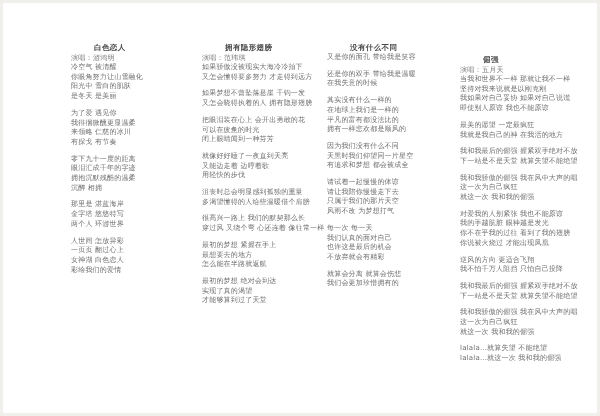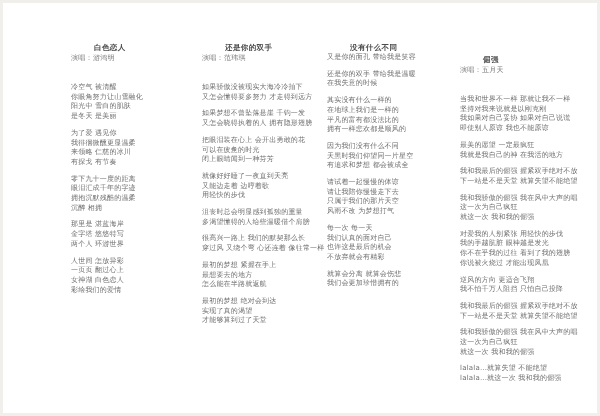--- a/index.html
+++ b/index.html
@@ -17,21 +17,21 @@
   }
   .c1{left:68px}
   .c2{left:199px}
   .c3{left:324px}
   .c4{left:457px;top:52px}
   .title{
     font-weight:bold;font-size:7.5px;color:#4a4a4a;
     line-height:10px;letter-spacing:0.4px;white-space:nowrap;padding-left:23px;
   }
   .artist{
-    line-height:10px;margin-bottom:20px;color:#787878;
+    line-height:10px;color:#787878;
     letter-spacing:0.3px;white-space:nowrap;
   }
   .stanza{margin-bottom:7px}
   .line{
     line-height:9.7px;white-space:nowrap;letter-spacing:0.2px;
   }
 </style>
 </head>
 <body>
 
@@ -67,21 +67,21 @@
         <div class="stanza">
           <div class="line">人世间 怎放异彩</div>
           <div class="line">一页页 翻过心上</div>
           <div class="line">女神湖 白色恋人</div>
           <div class="line">彩绘我们的爱情</div>
         </div>
       </div>
   </div>
 
   <div class="col c2">
-    <div class="title">还是你的双手</div>
+    <div class="title">拥有隐形翅膀</div>
     <div class="artist">演唱：范玮琪</div>
     <div>
         <div class="stanza">
           <div class="line">如果骄傲没被现实大海冷冷拍下</div>
           <div class="line">又怎会懂得要多努力 才走得到远方</div>
         </div>
         <div class="stanza">
           <div class="line">如果梦想不曾坠落悬崖 千钧一发</div>
           <div class="line">又怎会晓得执着的人 拥有隐形翅膀</div>
         </div>
@@ -173,21 +173,21 @@
         <div class="stanza">
           <div class="line">我和我最后的倔强 握紧双手绝对不放</div>
           <div class="line">下一站是不是天堂 就算失望不能绝望</div>
         </div>
         <div class="stanza">
           <div class="line">我和我骄傲的倔强 我在风中大声的唱</div>
           <div class="line">这一次为自己疯狂</div>
           <div class="line">就这一次 我和我的倔强</div>
         </div>
         <div class="stanza">
-          <div class="line">对爱我的人别紧张 用轻快的步伐</div>
+          <div class="line">对爱我的人别紧张 我也不能原谅</div>
           <div class="line">我的手越肮脏 眼神越是发光</div>
           <div class="line">你不在乎我的过往 看到了我的翅膀</div>
           <div class="line">你说被火烧过 才能出现凤凰</div>
         </div>
         <div class="stanza">
           <div class="line">逆风的方向 更适合飞翔</div>
           <div class="line">我不怕千万人阻挡 只怕自己投降</div>
         </div>
         <div class="stanza">
           <div class="line">我和我最后的倔强 握紧双手绝对不放</div>

